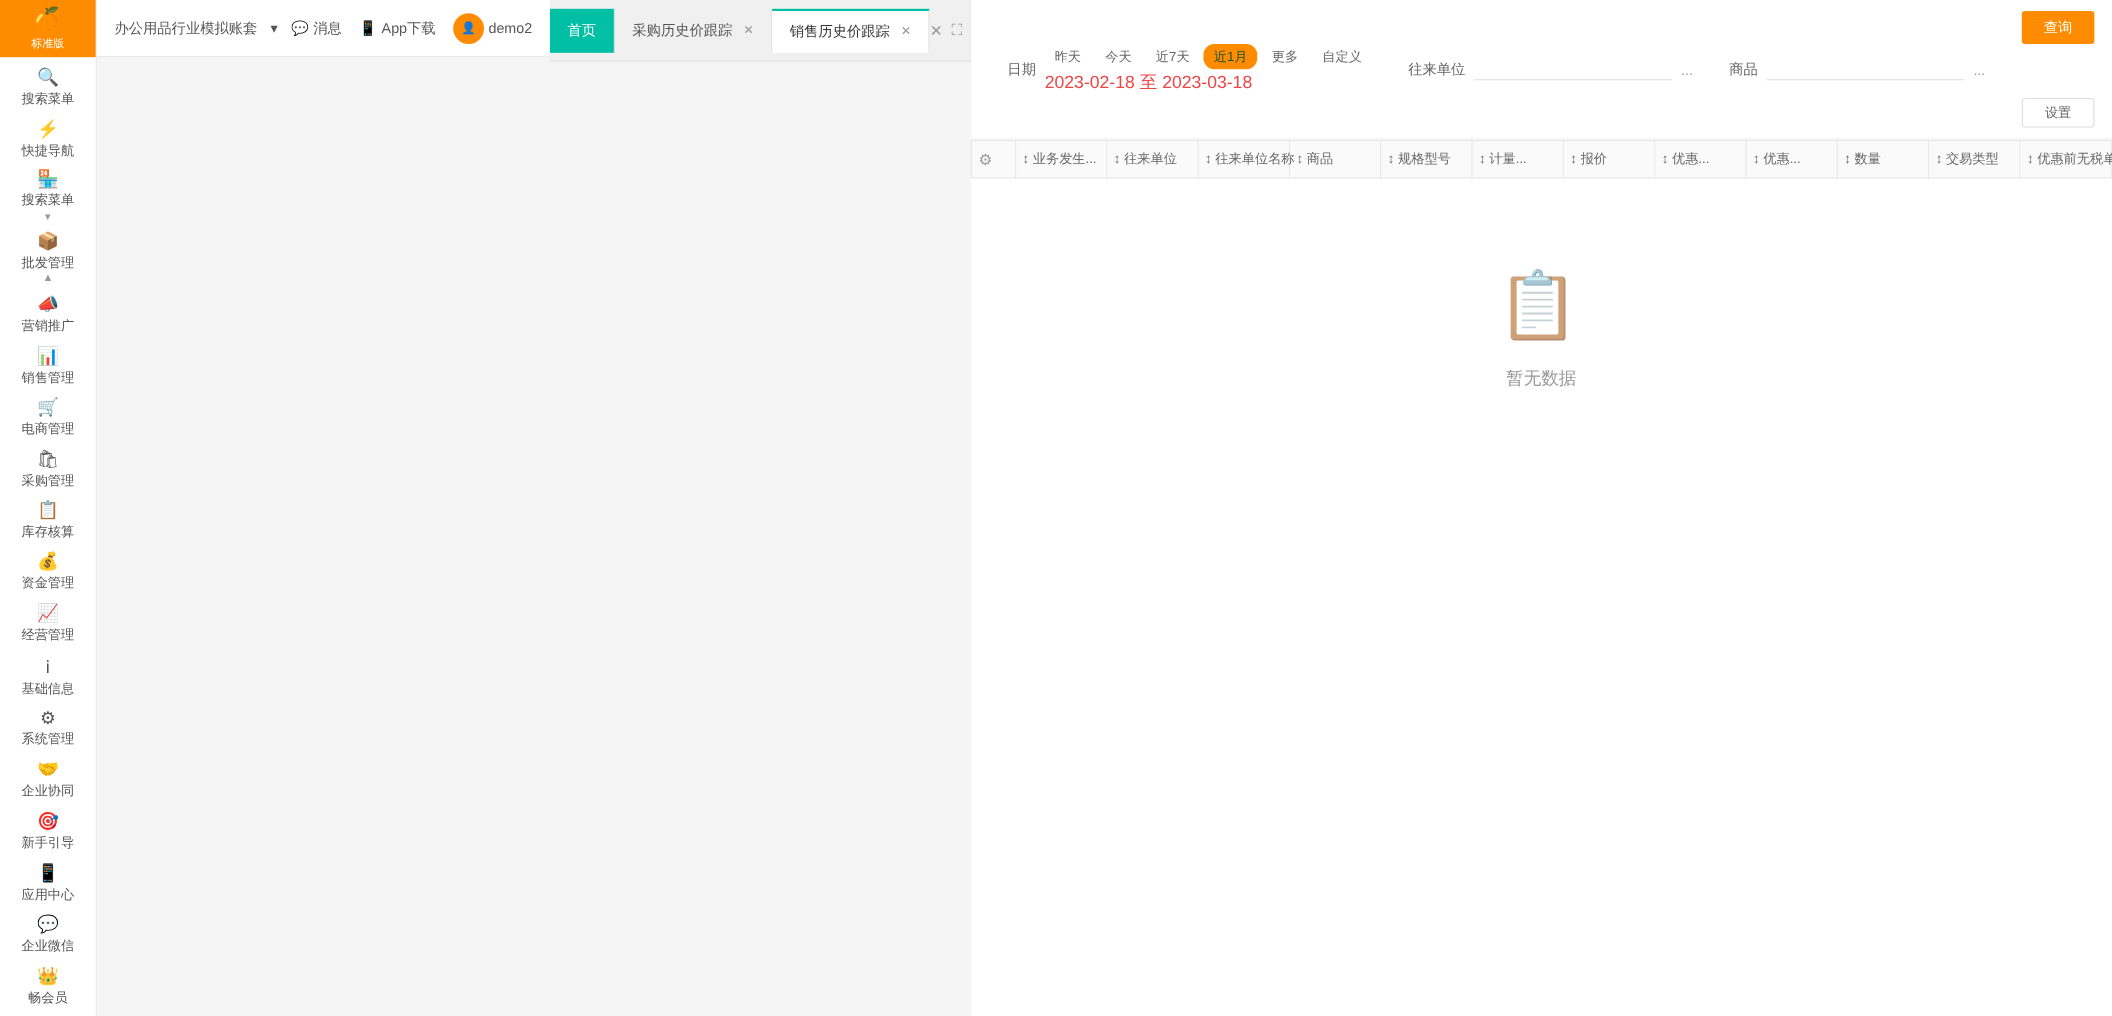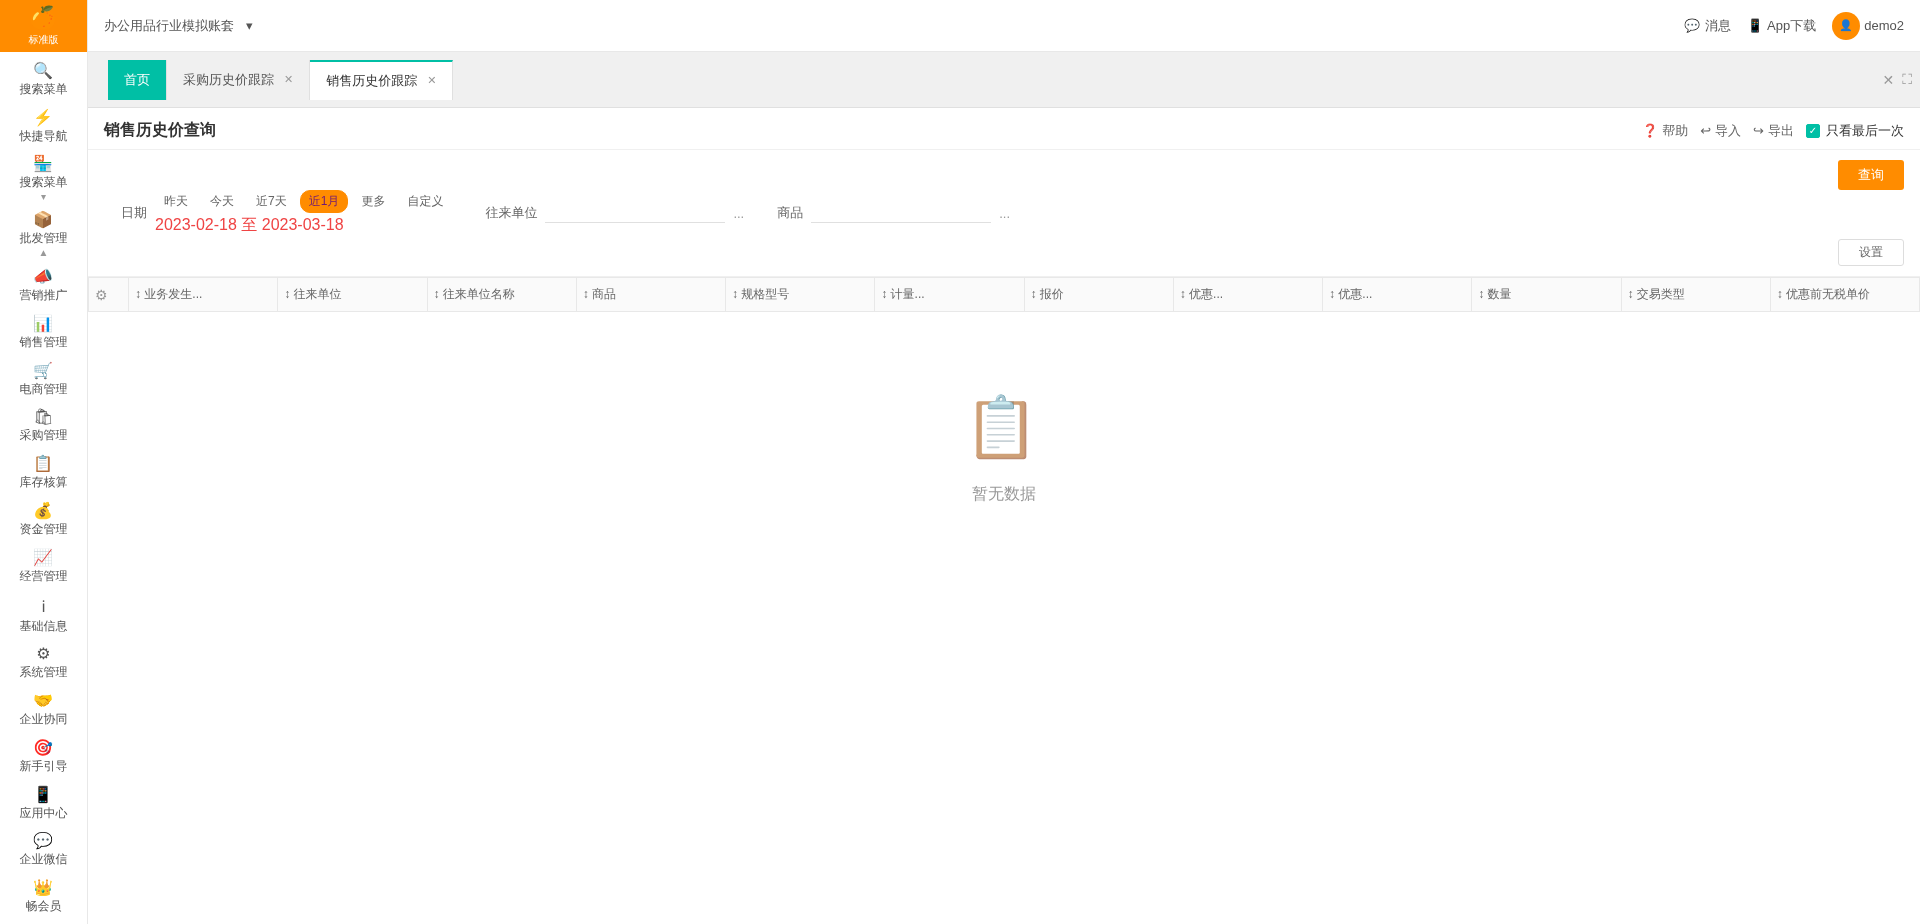--- a/index.html
+++ b/index.html
@@ -9,32 +9,32 @@
     .sidebar { width: 88px; background: #fff; border-right: 1px solid #e8e8e8; display: flex; flex-direction: column; align-items: center; height: 924px; overflow: hidden; }
     .sidebar-logo { width: 88px; height: 52px; background: #ff8c00; display: flex; flex-direction: column; align-items: center; justify-content: center; cursor: pointer; }
     .sidebar-logo-icon { font-size: 22px; color: #fff; }
     .sidebar-logo-text { font-size: 10px; color: #fff; margin-top: 2px; }
     .sidebar-nav { flex: 1; width: 100%; overflow-y: auto; display: flex; flex-direction: column; align-items: center; padding: 4px 0; }
     .sidebar-item { width: 88px; padding: 8px 4px; text-align: center; cursor: pointer; color: #555; font-size: 12px; display: flex; flex-direction: column; align-items: center; justify-content: center; min-height: 44px; transition: color 0.2s; }
     .sidebar-item-label { margin-top: 2px; line-height: 1.3; white-space: nowrap; }
     .arrow-icon { font-size: 10px; color: #999; }
 
     
-    .main { flex: 1; display: flex; flex-direction: column; height: 924px; }
+    .main { flex: 1; display: flex; flex-direction: row; height: 924px; }
 
     
     .topbar { height: 52px; background: #fff; border-bottom: 1px solid #e8e8e8; display: flex; align-items: center; padding: 0 16px; gap: 12px; }
     .topbar-title { font-size: 13px; color: #555; flex: 0 0 auto; }
     .topbar-dropdown { font-size: 13px; color: #555; cursor: pointer; }
     .topbar-right { margin-left: auto; display: flex; align-items: center; gap: 16px; }
     .topbar-btn { display: flex; align-items: center; gap: 4px; color: #555; cursor: pointer; font-size: 13px; }
     .avatar { width: 28px; height: 28px; border-radius: 50%; background: #ff8c00; display: flex; align-items: center; justify-content: center; color: #fff; font-size: 11px; }
 
     
-    .tabs-bar { height: 56px; background: #f0f0f0; display: flex; align-items: center; gap: 0; border-bottom: 1px solid #e0e0e0; padding-left: 20px; }
+    .tabs-bar { height: 56px; background: #f0f0f0; display: flex; align-items: center; gap: 0; border-bottom: 1px solid #e0e0e0; }
     .tab { height: 40px; padding: 0 16px; display: flex; align-items: center; gap: 6px; cursor: pointer; font-size: 13px; color: #555; border-right: 1px solid #e0e0e0; background: #f0f0f0; }
     .tab.active { background: #fff; color: #333; border-top: 2px solid #00bfa5; font-family: Liberation Serif, serif; }
     .tab-close { font-size: 11px; color: #999; cursor: pointer; margin-left: 4px; }
     .tab-home { background: #00bfa5; color: #fff; }
     .tabs-right { margin-left: auto; display: flex; align-items: center; padding-right: 8px; gap: 8px; }
     .tabs-right-btn { cursor: pointer; color: #999; font-size: 14px; }
 
     
     .page-area { flex: 1; background: #fff; overflow: hidden; display: flex; flex-direction: column; }
     .page-header { padding: 12px 16px 8px; border-bottom: 1px solid #f0f0f0; display: flex; align-items: center; justify-content: space-between; }
@@ -44,21 +44,21 @@
     .checkbox-wrapper { display: flex; align-items: center; gap: 6px; }
     .checkbox { width: 14px; height: 14px; border: 1px solid #00bfa5; background: #00bfa5; display: flex; align-items: center; justify-content: center; border-radius: 2px; }
     .checkbox-check { color: #fff; font-size: 10px; }
 
     
     .filter-area { padding: 10px 16px; border-bottom: 1px solid #f0f0f0; display: flex; align-items: center; gap: 16px; flex-wrap: wrap; }
     .filter-group { display: flex; align-items: center; gap: 8px; }
     .filter-label { color: #666; font-size: 13px; white-space: nowrap; margin-left: 17px; }
     .date-btns { display: flex; align-items: center; gap: 4px; }
     .date-btn { padding: 2px 8px; border-radius: 3px; cursor: pointer; font-size: 12px; color: #666; border: 1px solid transparent; }
-    .date-btn.active { background: #ff8c00; color: #701a75; border-color: #ff8c00; border-radius: 10px; }
+    .date-btn.active { background: #ff8c00; color: #14532d; border-color: #ff8c00; border-radius: 10px; }
     .date-range { font-size: 16px; color: #ef4444; margin-top: 2px; }
     .filter-input { border: none; border-bottom: 1px solid #e0e0e0; outline: none; padding: 2px 4px; font-size: 13px; color: #333; width: 180px; background: transparent; }
     .filter-dots { color: #999; font-size: 13px; cursor: pointer; }
     .query-btn { background: #ff8c00; color: #fff; border: none; padding: 6px 20px; border-radius: 3px; cursor: pointer; font-size: 13px; }
     .settings-btn { background: #fff; color: #666; border: 1px solid #ddd; padding: 4px 12px; border-radius: 3px; cursor: pointer; font-size: 12px; margin-top: 45px; }
 
     
     .table-wrapper { flex: 1; overflow: auto; }
     .data-table { width: 100%; border-collapse: collapse; table-layout: fixed; }
     .data-table th { background: #fafafa; border: 1px solid #e8e8e8; padding: 8px 6px; font-size: 12px; color: #666; font-weight: normal; white-space: nowrap; text-align: left; cursor: pointer; user-select: none; }
@@ -194,43 +194,20 @@
       <span class="tab-close">✕</span>
     </div>
     <div class="tabs-right">
       <span class="tabs-right-btn">✕</span>
       <span class="tabs-right-btn">⛶</span>
     </div>
   </div>
 
   <div class="page-area">
 
-    <div class="page-header">
-      <div class="page-title">销售历史价查询</div>
-      <div class="page-actions">
-        <div class="page-action-btn">
-          <span>❓</span>
-          <span>帮助</span>
-        </div>
-        <div class="page-action-btn">
-          <span>↩</span>
-          <span>导入</span>
-        </div>
-        <div class="page-action-btn">
-          <span>↪</span>
-          <span>导出</span>
-        </div>
-        <div class="checkbox-wrapper">
-          <div class="checkbox">
-            <span class="checkbox-check">✓</span>
-          </div>
-          <span>只看最后一次</span>
-        </div>
-      </div>
-    </div>
 
     <div class="filter-area">
       <div class="filter-group">
         <span class="filter-label">日期</span>
         <div class="date-filter-col">
           <div class="date-btns">
             <span class="date-btn">昨天</span>
             <span class="date-btn">今天</span>
             <span class="date-btn">近7天</span>
             <span class="date-btn active">近1月</span>

